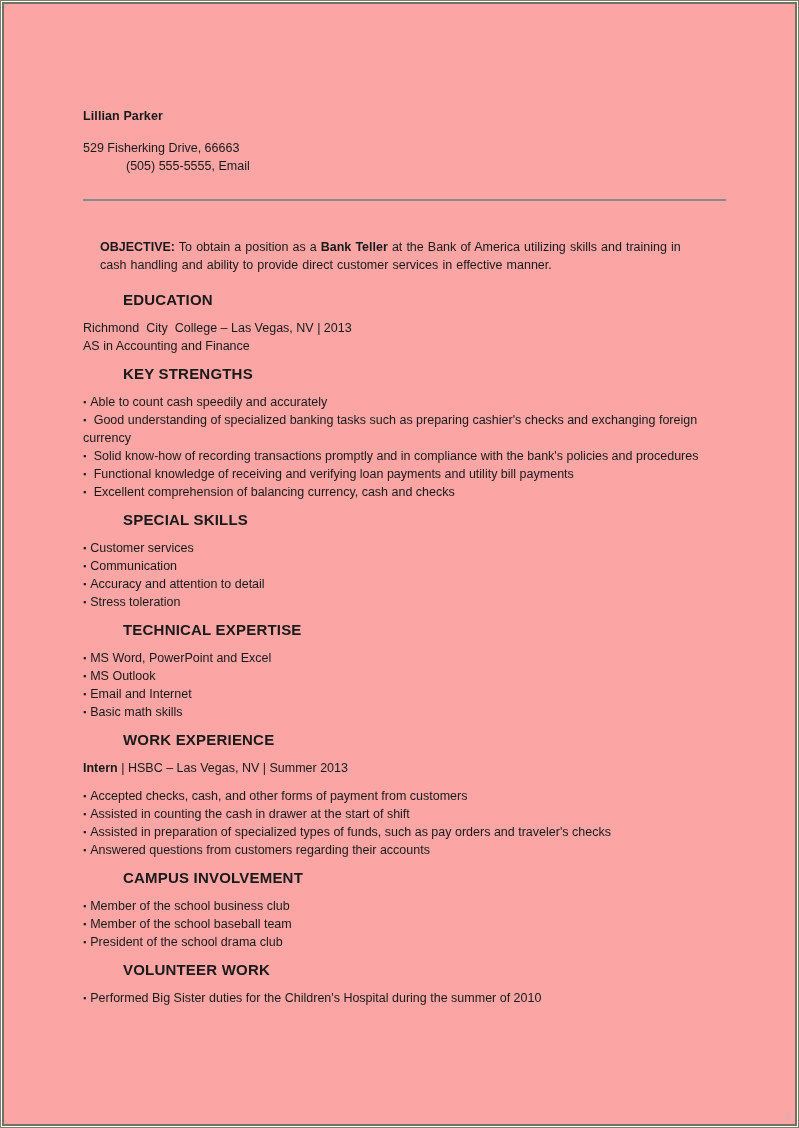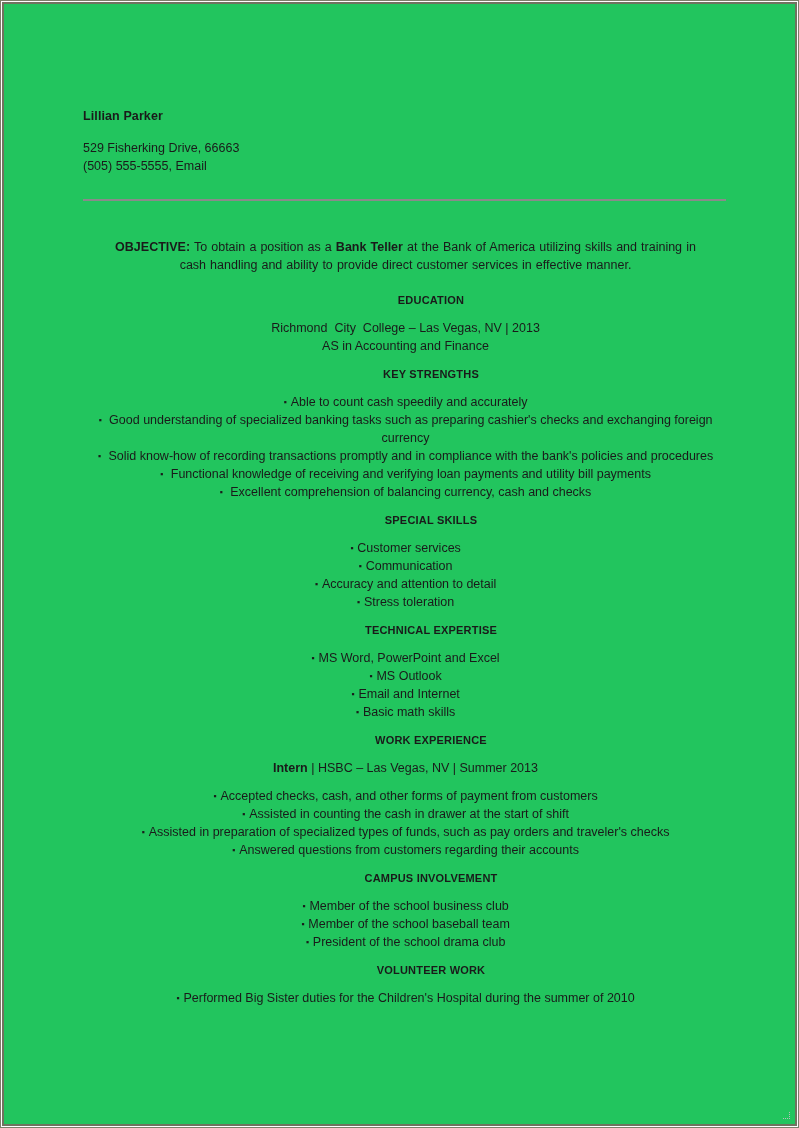--- a/index.html
+++ b/index.html
@@ -21,22 +21,21 @@
       width: 799px; height: 1128px;
       box-sizing: border-box;
       border: 1px solid #7d7f6a;
     }
     .frame-inner {
       position: absolute;
       left: 2px; top: 2px;
       width: 795px; height: 1124px;
       box-sizing: border-box;
       border: 2px solid #70735f;
-      background: #22c55e;
-      text-align: center;
+      background: #fca5a5;
     }
     .page {
       position: absolute;
       left: 79px;
       top: 0;
       width: 645px;
     }
     .name {
       position: absolute;
       top: 105px;
@@ -45,21 +44,21 @@
       font-size: 12.5px;
       letter-spacing: 0.1px;
     }
     .contact {
       position: absolute;
       left: 0;
       font-size: 12.5px;
       line-height: 18px;
     }
     .addr { top: 135px; }
-    .phone { top: 153px; }
+    .phone { top: 153px; margin-left: 43px; }
     .rule {
       position: absolute;
       top: 195px;
       left: 0;
       width: 643px;
       height: 2px;
       background: #8a8a8a;
     }
     .content {
       position: absolute;
@@ -69,22 +68,22 @@
       font-size: 12.5px;
       line-height: 18px;
     }
     .objective {
       margin: 17px;
       word-spacing: 0.6px;
     }
     .objective b { font-weight: bold; }
     .section-title {
       font-weight: bold;
-      font-size: 11px;
-      margin: 10px 0 0 11px;
+      font-size: 15px;
+      margin: 10px 0 0 0;
       line-height: 18px;
       letter-spacing: 0.2px;
       padding-left: 40px;
     }
     .section-body {
       margin-top: 10px;
     }
     .line {
       display: block;
       white-space: normal;

